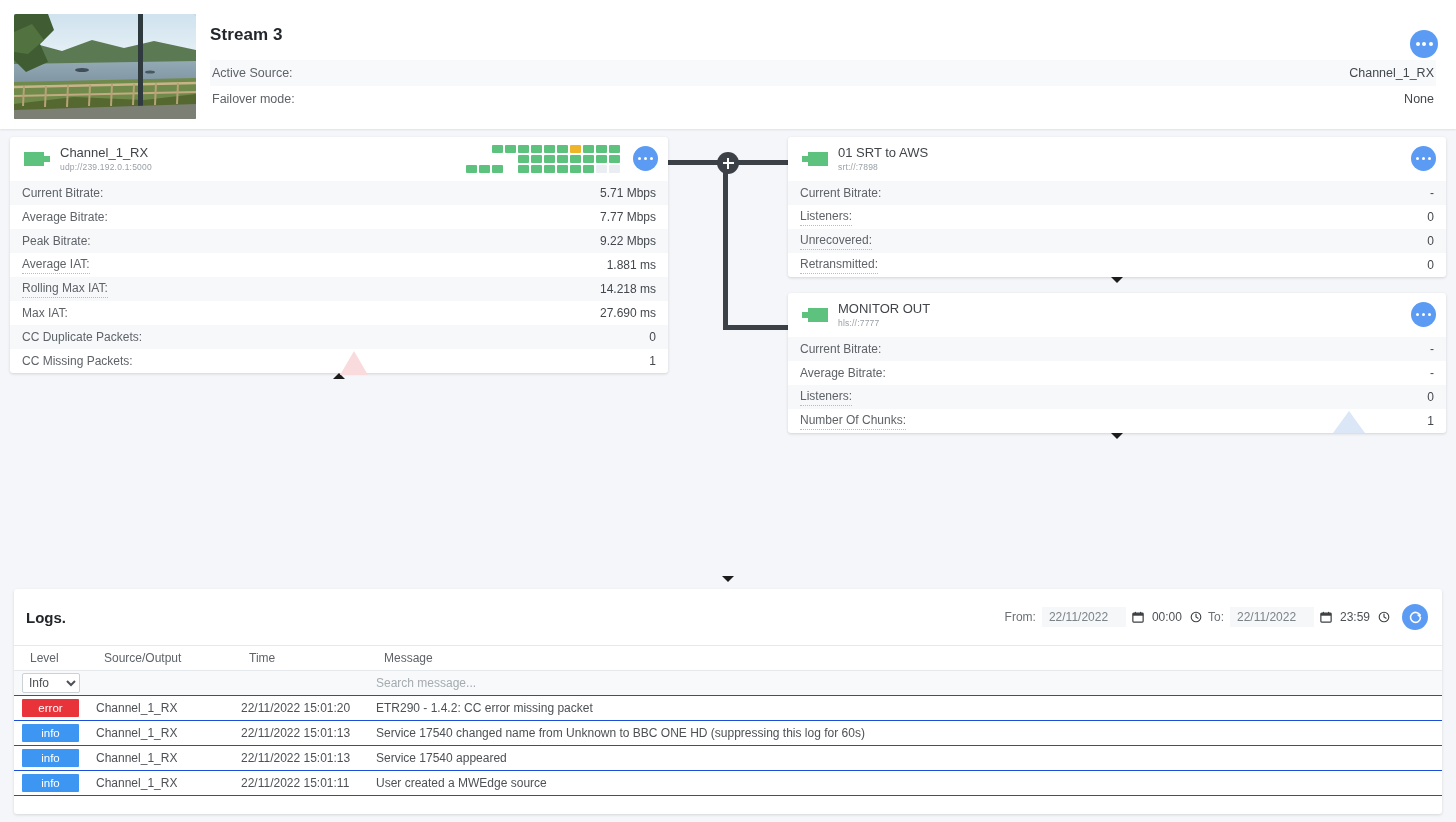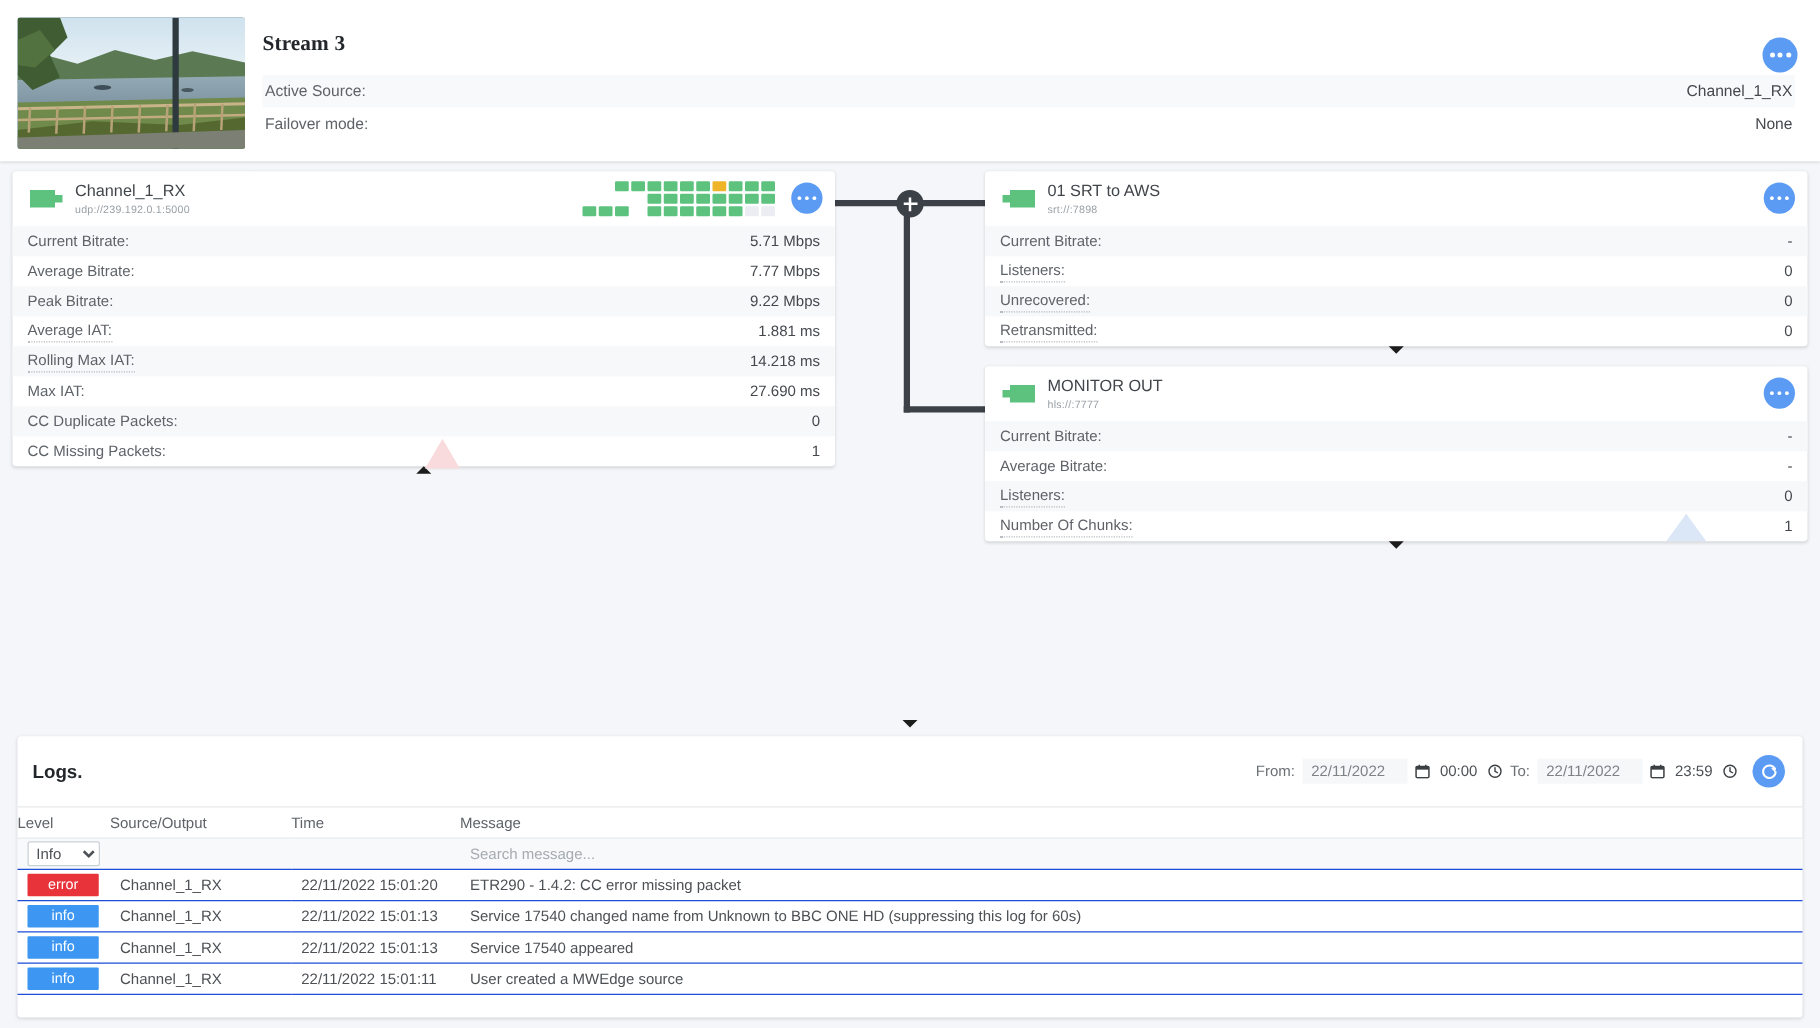--- a/index.html
+++ b/index.html
@@ -21,21 +21,21 @@
   }
   .thumb-wrap { padding: 14px 0 0 14px; }
   .thumb {
     width: 182px; height: 105px; border-radius: 2px; overflow: hidden;
     position: relative; background: #6b8fa0;
   }
   .thumb svg { display: block; width: 182px; height: 105px; }
   .header-body { flex: 1; padding: 0 20px 0 14px; position: relative; }
   .stream-title {
     font-size: 17px; font-weight: bold; color: #23272b;
-    letter-spacing: .1px; padding: 25px 0 0 0; height: 60px; font-family: Liberation Serif, serif;
+    letter-spacing: .1px; padding: 25px 0 0 0; height: 60px;
   }
   .hdr-row {
     height: 26px; display: flex; align-items: center;
     justify-content: space-between; font-size: 12.5px; color: #5f6368;
     padding: 0 2px;
   }
   .hdr-row.alt { background: #f7f9fb; }
   .hdr-row .val { color: #44484d; }
   .header-menu {
     position: absolute; right: 18px; top: 30px;
@@ -137,21 +137,21 @@
   .icon-btn { cursor: pointer; display: inline-flex; }
   .refresh {
     width: 26px; height: 26px; border-radius: 50%; background: #5b9bf3;
     display: flex; align-items: center; justify-content: center; cursor: pointer;
     margin-left: 6px;
   }
 
   table.logtbl { width: 100%; border-collapse: collapse; font-size: 12px; }
   table.logtbl th {
     text-align: left; font-weight: normal; color: #5f6368; font-size: 12px;
-    padding: 5px 0; border-top: 1px solid #e6e9ec; border-bottom: 1px solid #e6e9ec;
+    padding: 5px 16px; border-top: 1px solid #e6e9ec; border-bottom: 1px solid #e6e9ec;
   }
   table.logtbl td {
     padding: 0 8px; height: 25px; color: #4d5155;
     border-bottom: 1px solid #1d4ed8; vertical-align: middle;
   }
   .col-level { width: 64px; }
   .col-src { width: 145px; }
   .col-time { width: 135px; }
   .filter-row td { background: #f7f9fb; height: 27px; border-bottom: 1px solid #e6e9ec; }
   .lvl-select {

